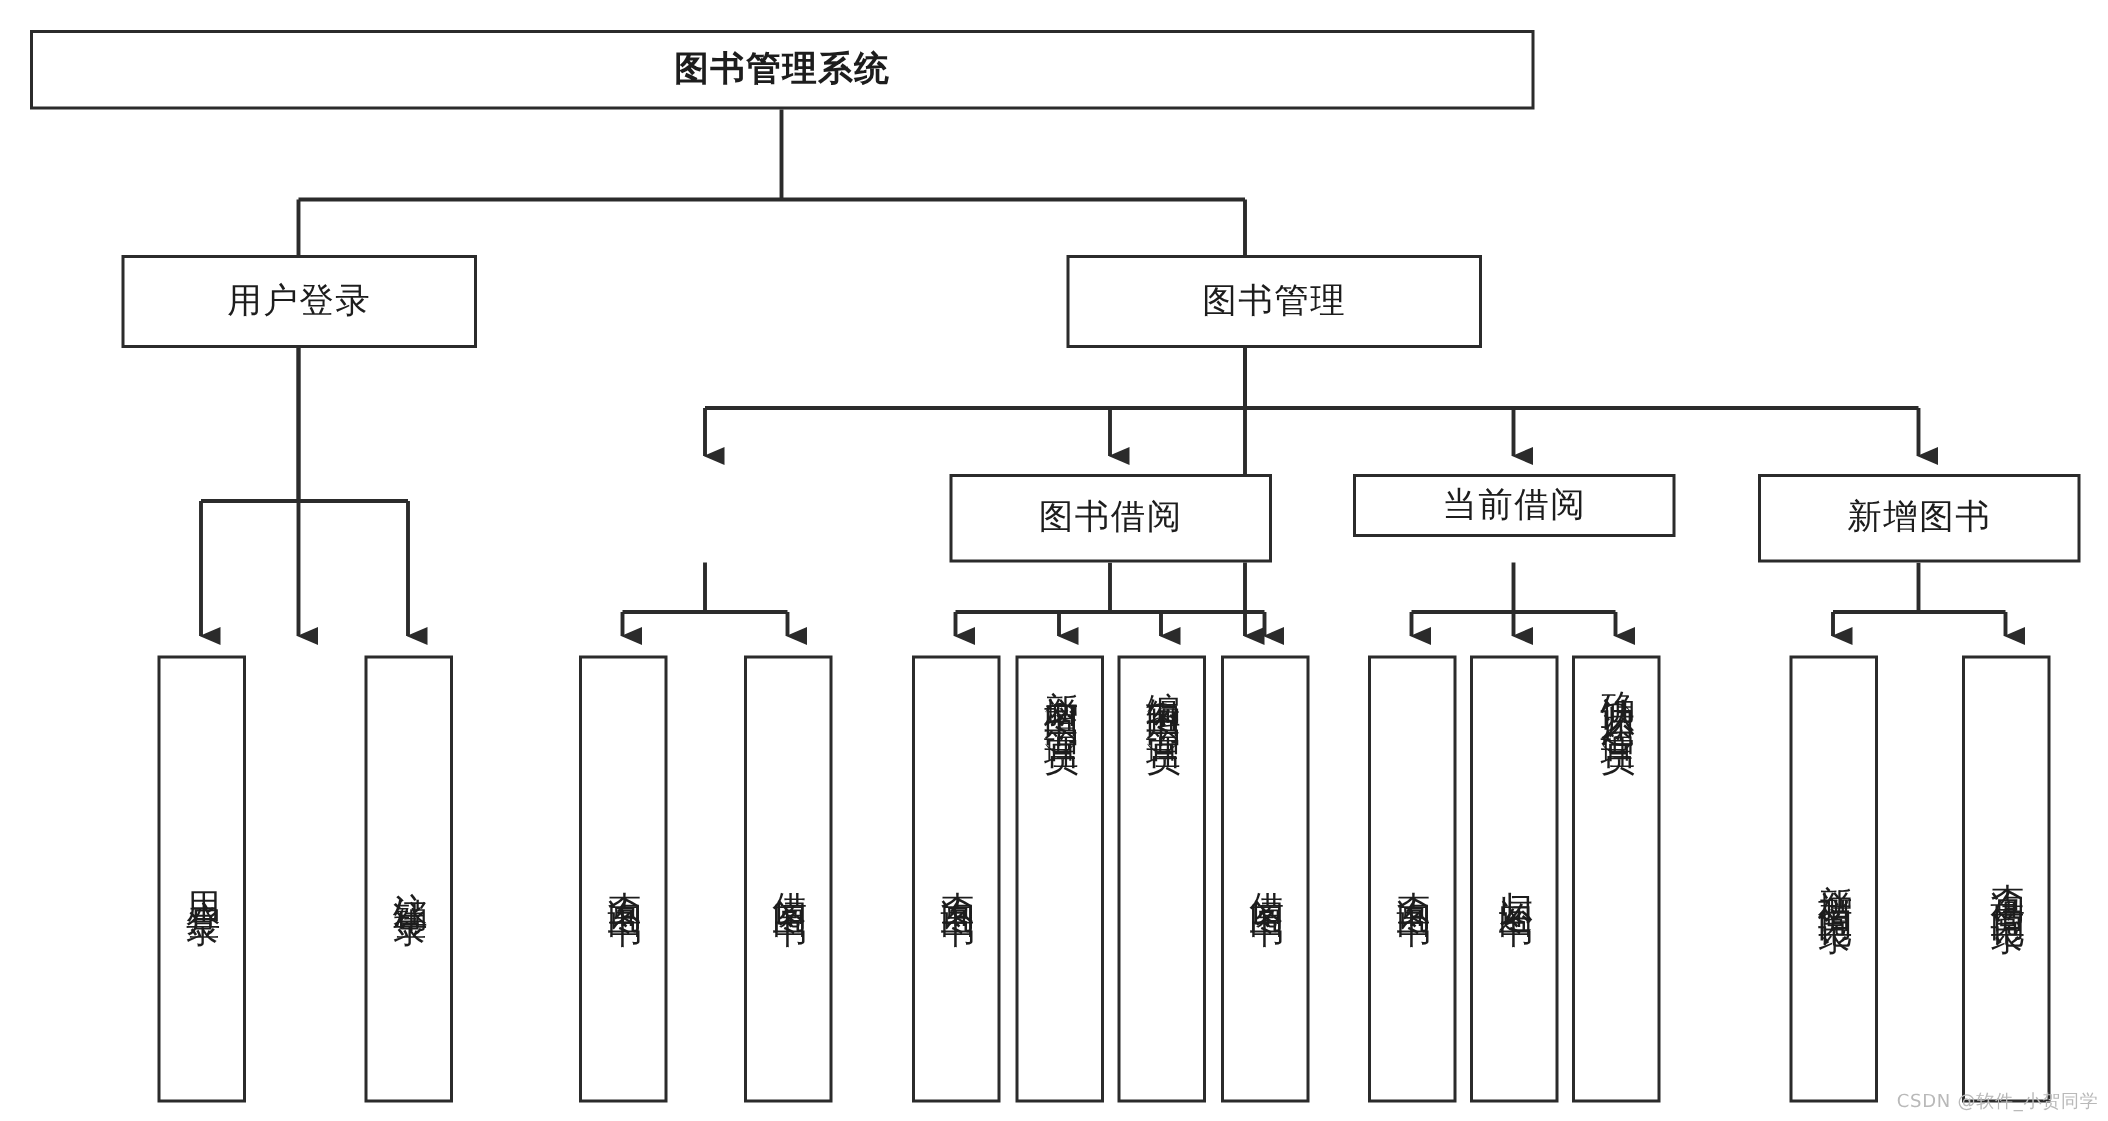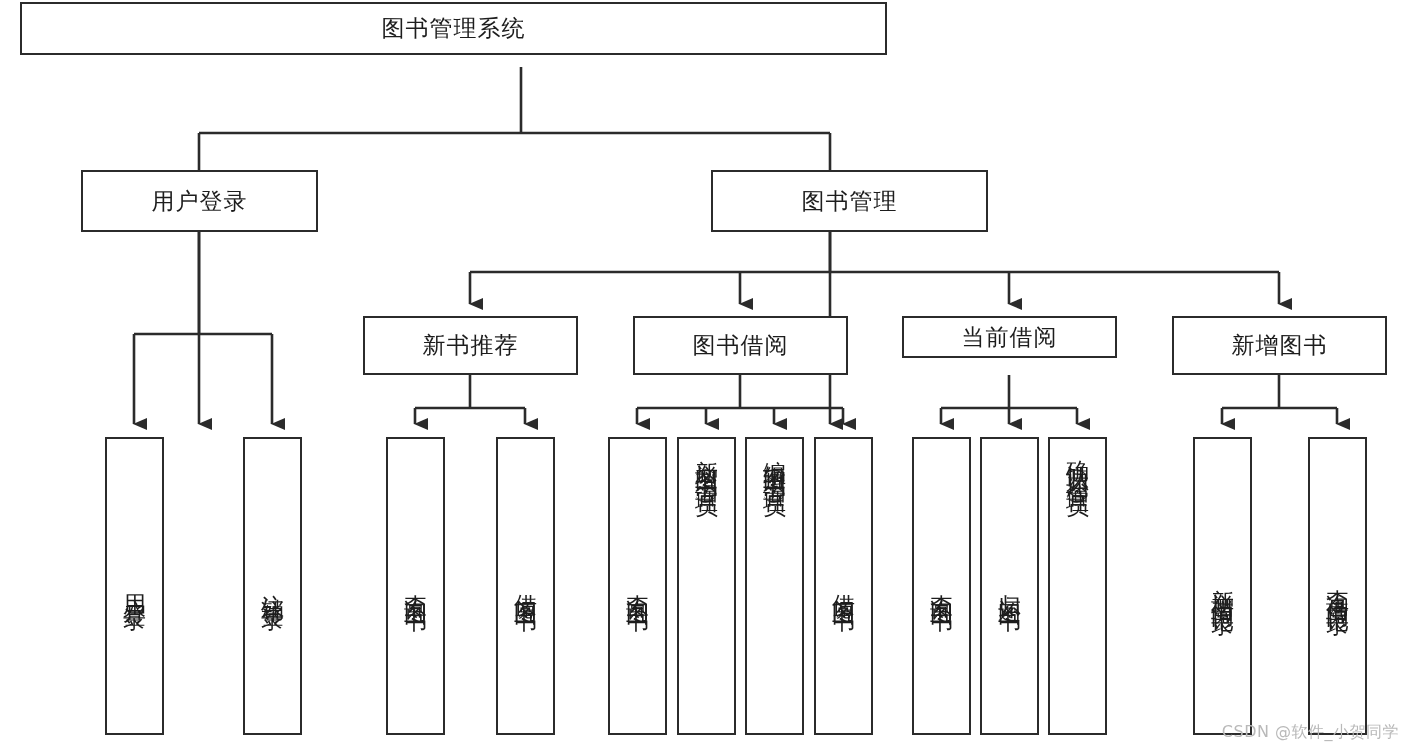--- a/index.html
+++ b/index.html
@@ -61,21 +61,21 @@
   
   .node.vert.toptext {
     align-items: flex-start;
     padding-top: 3px;
   }
   .watermark {
     position: absolute;
     right: 6px;
     bottom: 4px;
     color: #b9b9b9;
-    font-size: 16px;
+    font-size: 12px;
     letter-spacing: 0.5px;
     z-index: 3;
     user-select: none;
     white-space: nowrap;
   }
 </style>
 </head>
 <body>
 
 <div id="canvas">
@@ -123,34 +123,31 @@
       <path d="M1009,408 L1009,424" marker-end="url(#arw)"></path>
       <path d="M1077,408 L1077,424" marker-end="url(#arw)"></path>
 
       <path d="M1279,375 L1279,408"></path>
       <path d="M1222,408 L1337,408"></path>
       <path d="M1222,408 L1222,424" marker-end="url(#arw)"></path>
       <path d="M1337,408 L1337,424" marker-end="url(#arw)"></path>
     </g>
   </svg>
 
-  <div class="node" style="left:20px; top:2px; width:867px; height:53px;">
+  <div class="node" style="left:20px; top:20px; width:1003px; height:53px;font-weight:bold;">
     <span class="label">图书管理系统</span>
   </div>
 
   <div class="node" style="left:81px; top:170px; width:237px; height:62px;">
     <span class="label">用户登录</span>
   </div>
   <div class="node" style="left:711px; top:170px; width:277px; height:62px;">
     <span class="label">图书管理</span>
   </div>
 
-  <div class="node" style="left:363px; top:316px; width:215px; height:59px;">
-    <span class="label">新书推荐</span>
-  </div>
   <div class="node" style="left:633px; top:316px; width:215px; height:59px;">
     <span class="label">图书借阅</span>
   </div>
   <div class="node" style="left:902px; top:316px; width:215px; height:42px;">
     <span class="label">当前借阅</span>
   </div>
   <div class="node" style="left:1172px; top:316px; width:215px; height:59px;">
     <span class="label">新增图书</span>
   </div>
 

